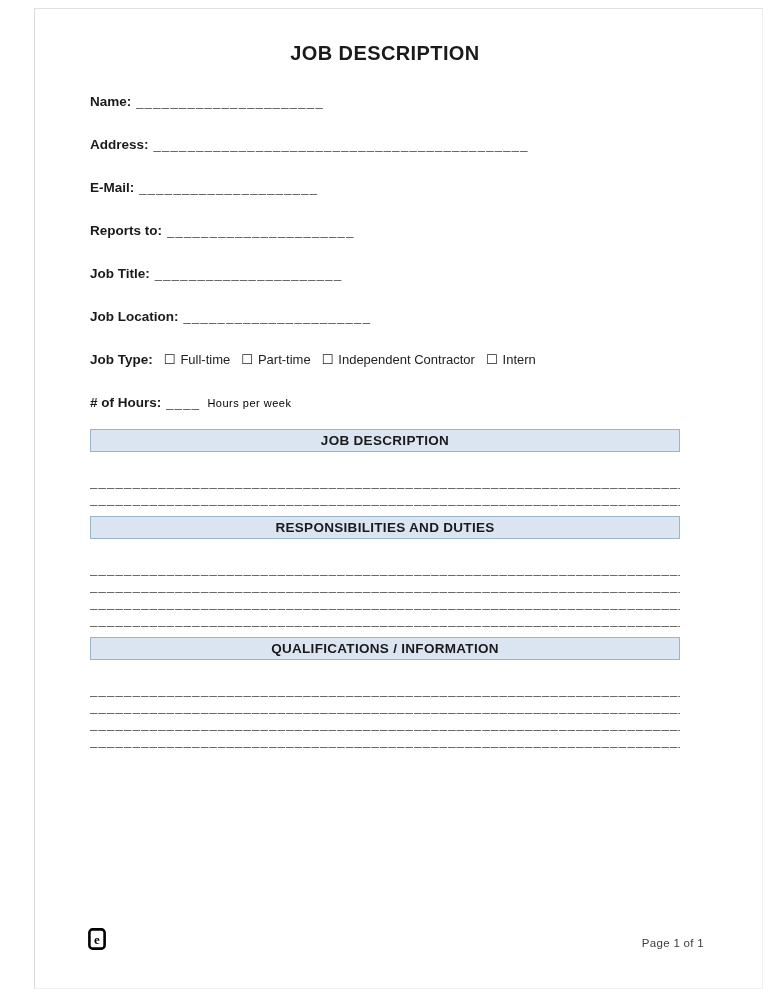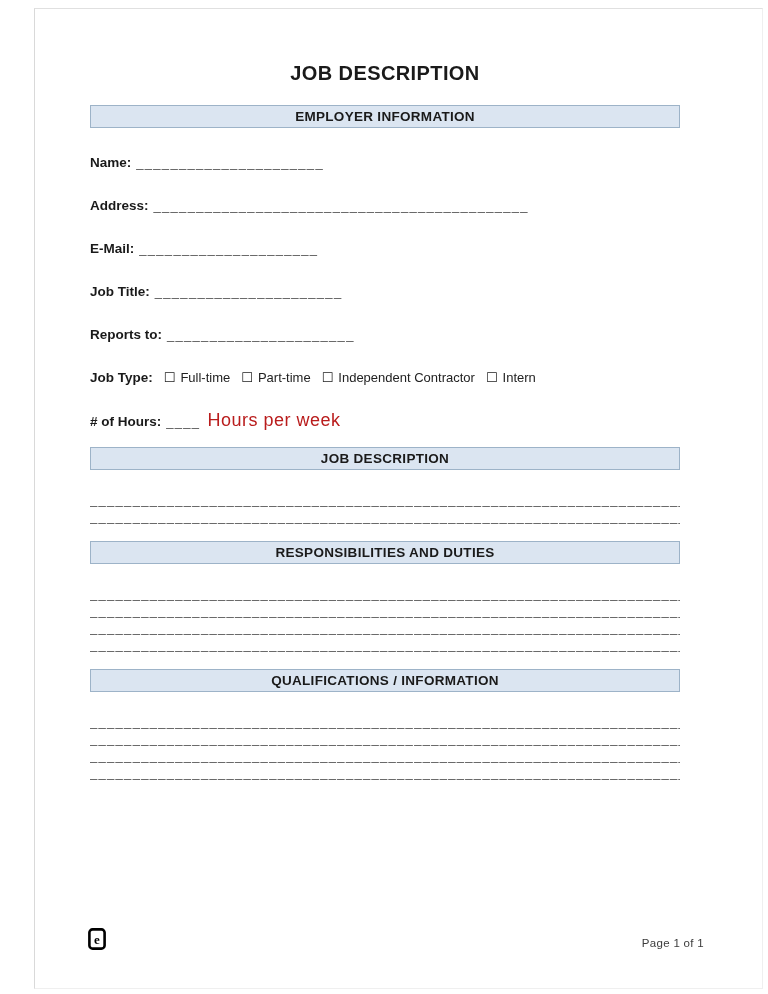--- a/index.html
+++ b/index.html
@@ -10,40 +10,40 @@
     color: var(--text, #1a1a1a);
     position: relative;
     overflow: hidden;
   }
   .page-edge {
     position: absolute; left: 34px; top: 8px; right: 5px; bottom: 5px;
     border: 1px solid #efefef;
     border-left-color: #d9d9d9; border-top-color: #e0e0e0;
     pointer-events: none;
   }
-  .content { position: relative; padding: 60px 88px 0 90px; }
+  .content { position: relative; padding: 40px 88px 0 90px; }
   .title {
     margin: 0; font-size: 20px; font-weight: bold;
     text-align: center; letter-spacing: .4px; line-height: 27px;
   }
   .sec {
     margin-top: 18px; height: 23px; line-height: 21px;
     background: var(--section-header-bg, #dbe5f1);
     border: 1px solid var(--section-header-border, #9db3c8);
     text-align: center; font-weight: bold; font-size: 13.5px;
     letter-spacing: .3px; box-sizing: border-box;
   }
-  .sec.tight { margin-top: 16px; }
+  .sec.tight { margin-top: 9px; }
   .row { margin-top: 26px; height: 17px; line-height: 17px; font-size: 13.5px; white-space: nowrap; }
   .lbl { font-weight: bold; }
   .blank { color: var(--blank, #4a4a4a); letter-spacing: 1.3px; margin-left: 5px; font-size: 13px; }
   .opt { margin-left: 11px; font-size: 13px; color: #222222; }
   .opt:first-of-type { margin-left: 6px; }
   .cb { font-family: "DejaVu Sans", sans-serif; font-size: 13px; margin-right: 5px; color: #222222; }
-  .suffix { margin-left: 7px; font-size: 18px; color: #b91c1c; letter-spacing: .5px; }
+  .suffix { margin-left: 7px; font-size: 11px; color: #000000; letter-spacing: .5px; }
   .lines { margin-top: 21px; }
   .blank-line {
     height: 17px; line-height: 17px; font-size: 13px;
     color: var(--blank, #4a4a4a); letter-spacing: 1.3px;
     overflow: hidden; white-space: nowrap;
   }
   .footer {
     position: absolute; left: 88px; right: 64px; bottom: 44px;
     height: 24px; display: flex; justify-content: space-between; align-items: flex-end;
   }
@@ -51,38 +51,40 @@
 </style>
 </head>
 <body>
 
 <div class="page-edge"></div>
 
 <div class="content">
 
   <h1 class="title">JOB DESCRIPTION</h1>
 
-  <div class="sec">EMPLOYER INFORMATION</div>
 
   <div class="row">
     <span class="lbl">Name:</span><span class="blank">______________________</span>
   </div>
   <div class="row">
     <span class="lbl">Address:</span><span class="blank">____________________________________________</span>
   </div>
   <div class="row">
     <span class="lbl">E-Mail:</span><span class="blank">_____________________</span>
   </div>
 
 
   <div class="row">
+    <span class="lbl">Reports to:</span><span class="blank">______________________</span>
+  </div>
+  <div class="row">
     <span class="lbl">Job Title:</span><span class="blank">______________________</span>
   </div>
   <div class="row">
-    <span class="lbl">Reports to:</span><span class="blank">______________________</span>
+    <span class="lbl">Job Location:</span><span class="blank">______________________</span>
   </div>
 
   <div class="row">
     <span class="lbl">Job Type:</span><span class="opt"><span class="cb">☐</span><span>Full-time</span></span><span class="opt"><span class="cb">☐</span><span>Part-time</span></span><span class="opt"><span class="cb">☐</span><span>Independent Contractor</span></span><span class="opt"><span class="cb">☐</span><span>Intern</span></span>
   </div>
 
   <div class="row">
     <span class="lbl"># of Hours:</span><span class="blank">____</span><span class="suffix">Hours per week</span>
   </div>
 

